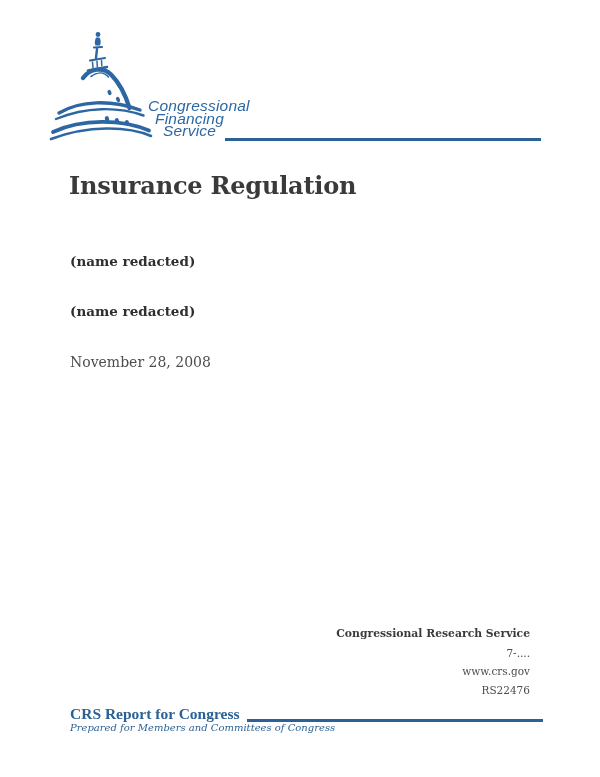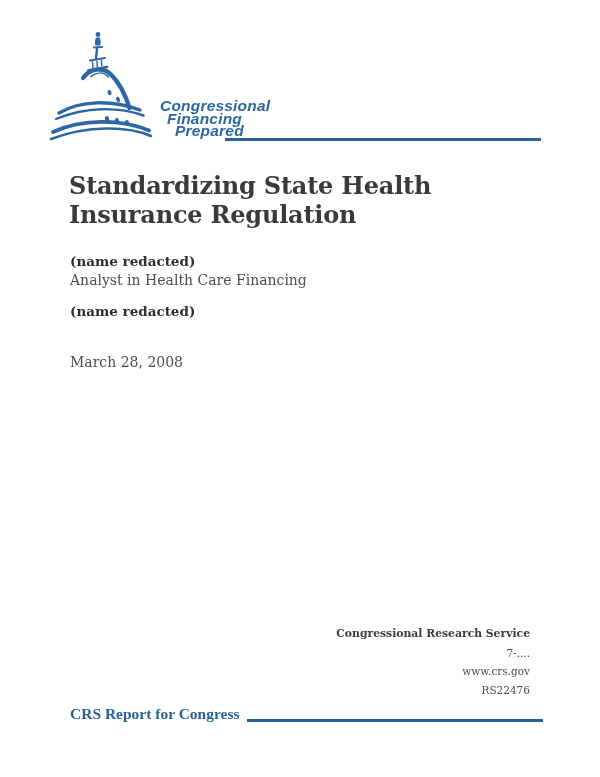--- a/index.html
+++ b/index.html
@@ -10,25 +10,24 @@
     background: #ffffff;
     font-family: "DejaVu Serif", "Liberation Serif", serif;
     overflow: hidden;
   }
 
   
   .dome-svg { position: absolute; left: 46px; top: 29px; }
   .logo-text {
     position: absolute; left: 148px; top: 100px;
     font-family: "Liberation Sans", sans-serif;
-    font-weight: bold; font-style: italic;
+    font-weight: normal; font-style: italic;
     font-size: 15.5px; line-height: 12.6px;
     color: #2D67A3; letter-spacing: 0.2px;
     white-space: nowrap;
-    margin-left: 12px;
   }
   .logo-text .l2 { margin-left: 7px; }
   .logo-text .l3 { margin-left: 15px; }
   .logo-rule {
     position: absolute; left: 225px; top: 138px;
     width: 316px; height: 3px; background: #2C6197;
   }
 
   
   .title {
@@ -106,39 +105,38 @@
       <ellipse cx="81" cy="94" rx="2.1" ry="2.9" fill="#2D67A3" stroke="none" transform="rotate(-12 81 94)"></ellipse>
 
       <path d="M7,103 C36,89.5 76,90 103,101.5" stroke-width="3.8"></path>
       <path d="M5,110 C42,96 82,97 105,107" stroke-width="2.6"></path>
     </g>
   </svg>
 
   <div class="logo-text">
     <div class="l1">Congressional</div>
     <div class="l2">Financing</div>
-    <div class="l3">Prepared</div>
+    <div class="l3">Service</div>
   </div>
   <div class="logo-rule"></div>
 
   <h1 class="title" style="margin:0; font-size:24px;">
-    <div>Standardizing State Health</div>
     <div>Insurance Regulation</div>
   </h1>
 
   <div class="txt author-name">(name redacted)</div>
-  <div class="txt author-role">Analyst in Health Care Financing</div>
   <div class="txt author-name2">(name redacted)</div>
-  <div class="txt report-date">March 28, 2008</div>
+  <div class="txt report-date">November 28, 2008</div>
 
   <div class="footer-right">
     <div class="org">Congressional Research Service</div>
     <div>7-....</div>
     <div>www.crs.gov</div>
     <div>RS22476</div>
   </div>
 
   <div class="footer-banner-row">
     <span class="footer-banner">CRS Report for Congress</span>
     <span class="footer-rule"></span>
   </div>
+  <div class="footer-tagline">Prepared for Members and Committees of Congress</div>
 
 </div>
 
 </body></html>

